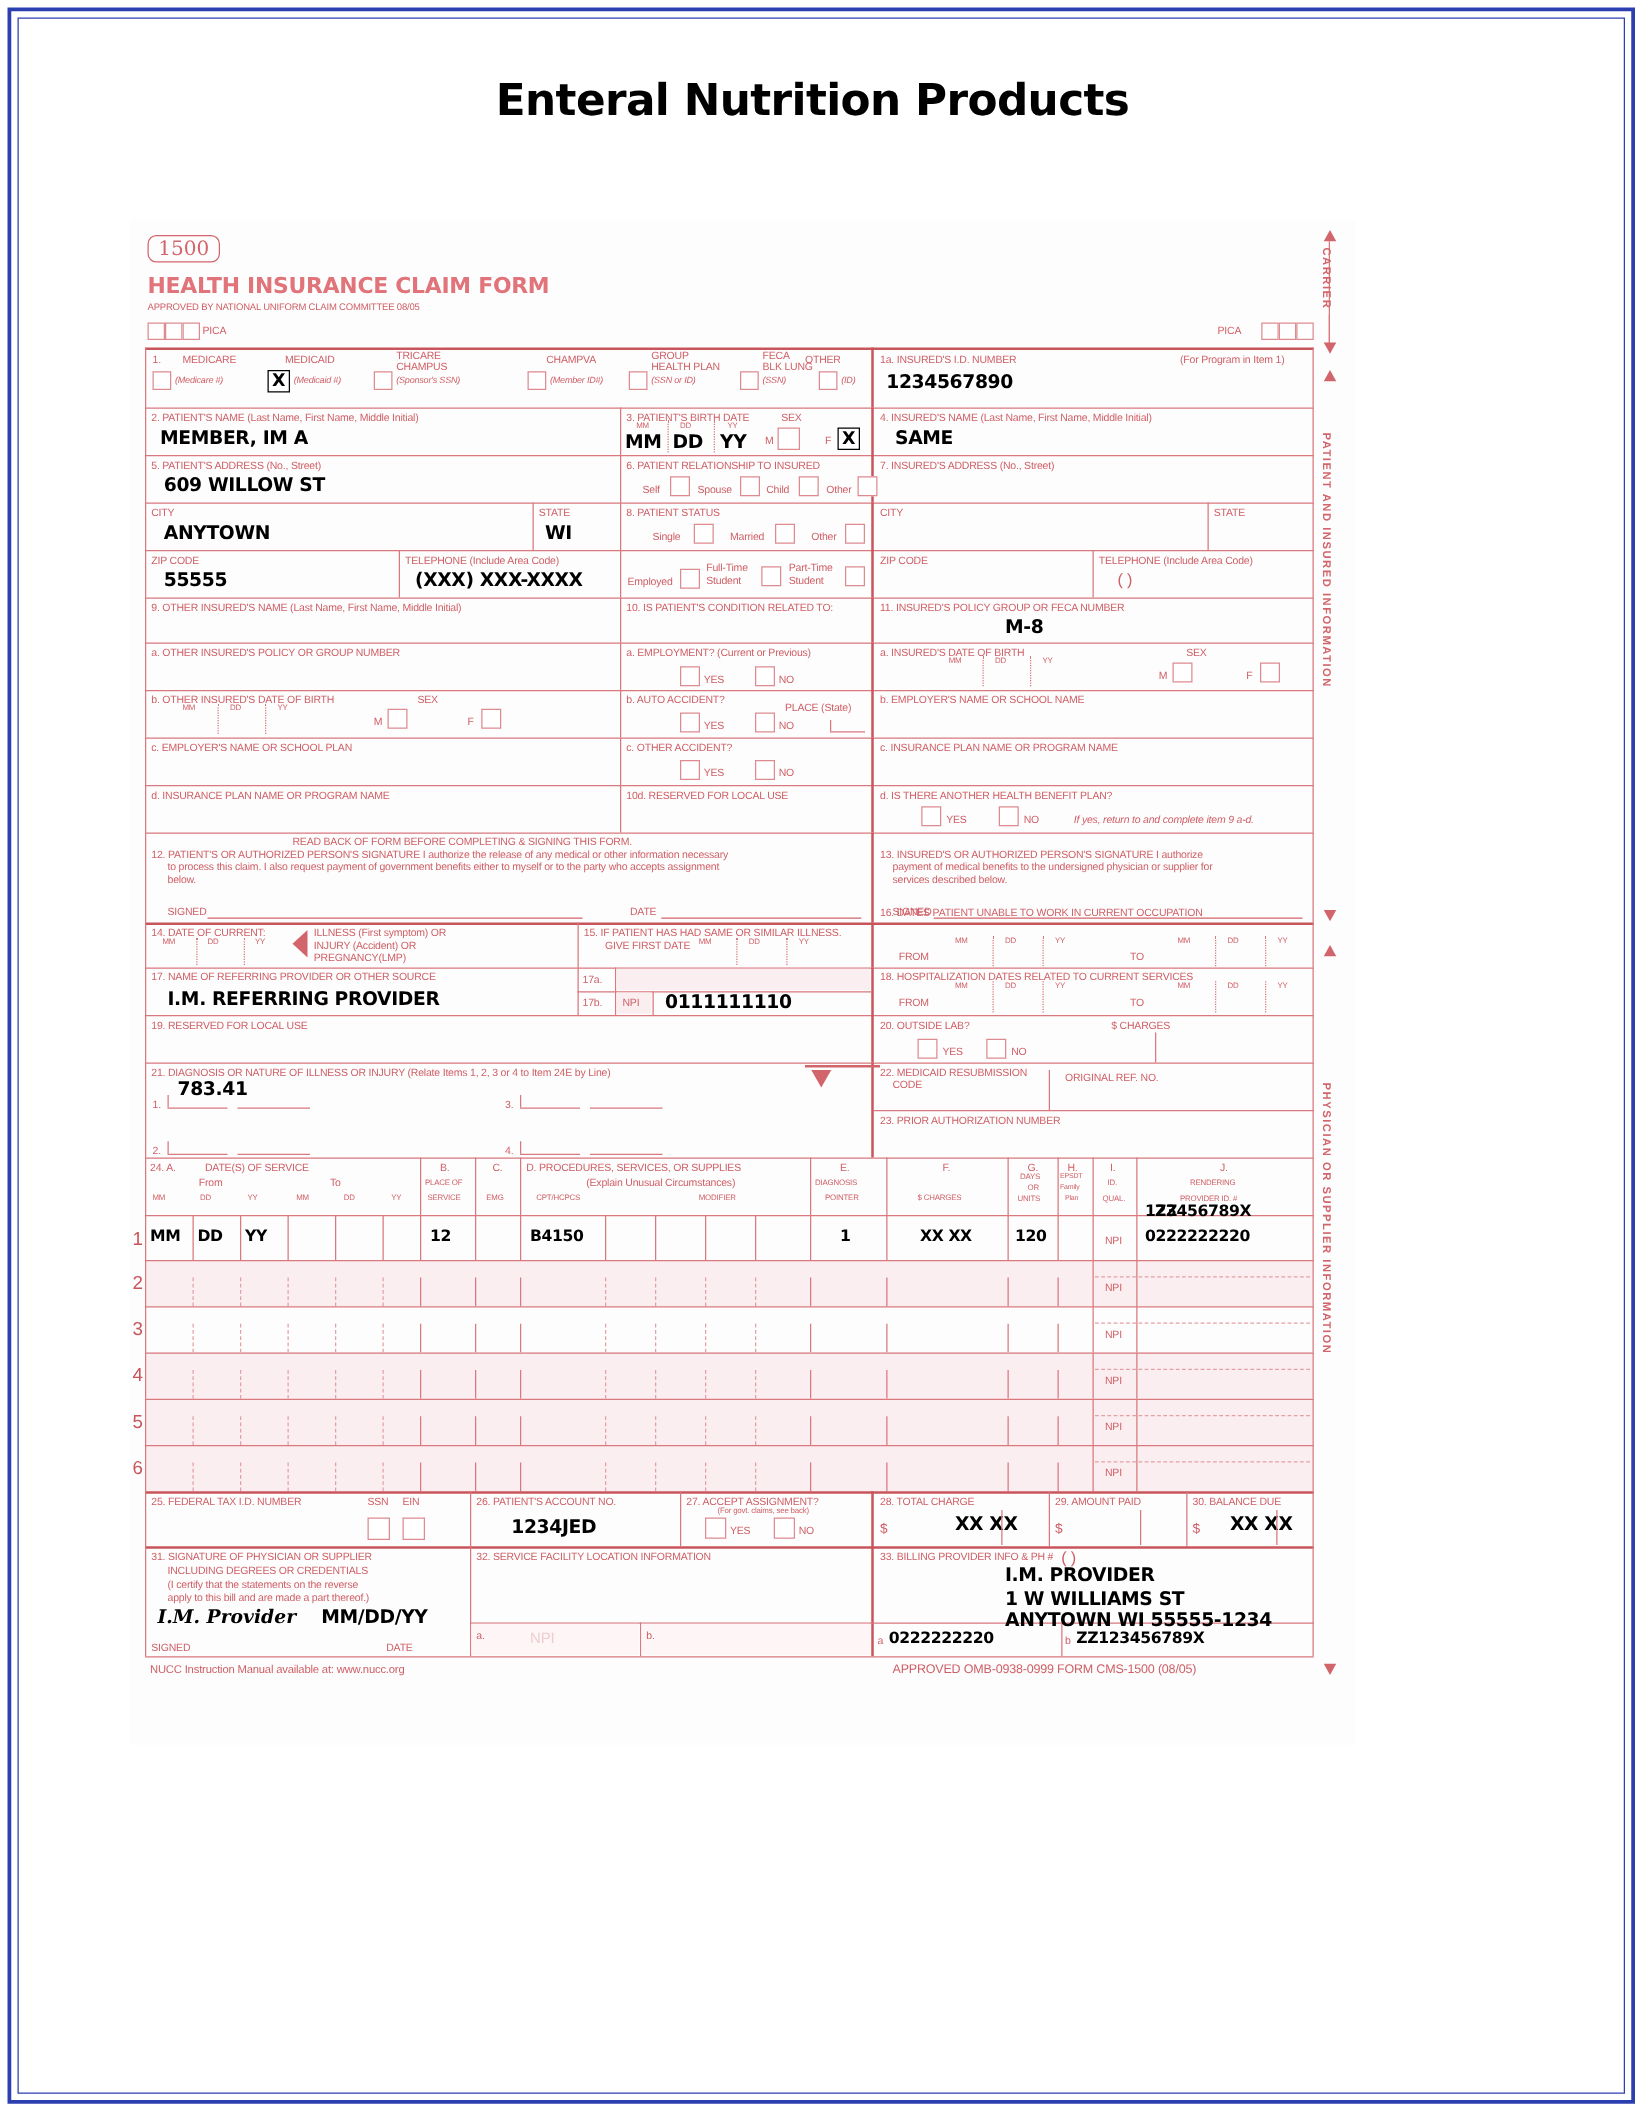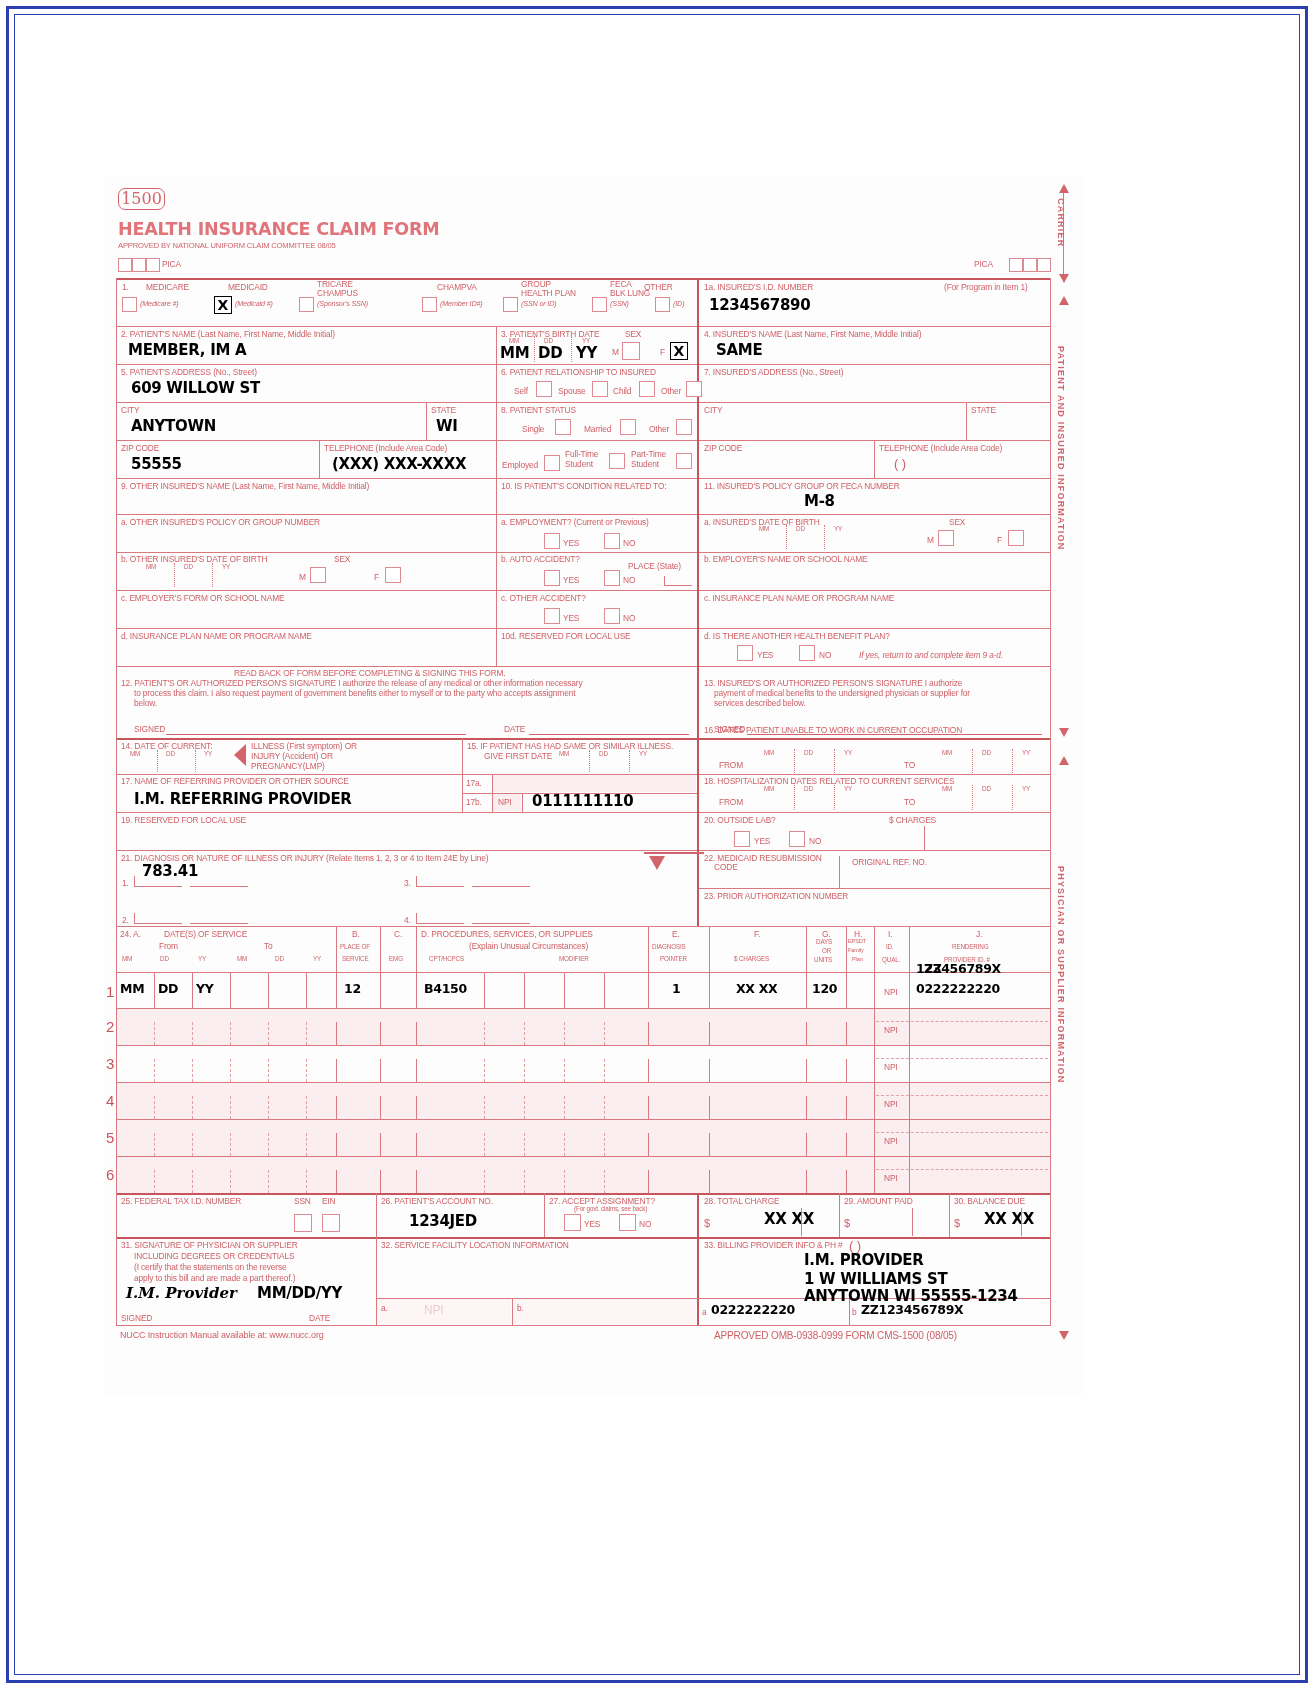--- a/index.html
+++ b/index.html
@@ -127,25 +127,26 @@
 </style>
 </head>
 <body>
 
 <div id="page">
   <div class="border-outer"></div>
   <div class="border-inner"></div>
   <div class="paper"></div>
 
   <div class="title">
+    <div>Enteral Nutrition Products</div>
   </div>
 
   <div class="form">
 
-    <div class="boxnum" style="left:14px; top:12px; width:47px; height:22px; font-size:16px; line-height:20px;">1500</div>
+    <div class="boxnum" style="left:14px; top:12px; width:58px; height:22px; font-size:16px; line-height:20px;">1500</div>
     <div class="hicf" style="left:14px; top:44px; font-size:17.5px;">HEALTH INSURANCE CLAIM FORM</div>
     <div class="lbl" style="position:absolute; left:14px; top:66px; font-size:7.6px;">APPROVED BY NATIONAL UNIFORM CLAIM COMMITTEE 08/05</div>
 
     <div class="bx" style="left:14px; top:82px; width:14px; height:14px;"></div>
     <div class="bx" style="left:28px; top:82px; width:14px; height:14px;"></div>
     <div class="bx" style="left:42px; top:82px; width:14px; height:14px;"></div>
     <div class="lbl" style="position:absolute;left:58px; top:84px; font-size:8.4px;">PICA</div>
     <div class="bx" style="left:905px; top:82px; width:14px; height:14px;"></div>
     <div class="bx" style="left:919px; top:82px; width:14px; height:14px;"></div>
     <div class="bx" style="left:933px; top:82px; width:14px; height:14px;"></div>
@@ -373,21 +374,21 @@
     <div class="vline" style="left:560px; top:400px; height:9px;"></div>
 
     <div class="lbl" style="position:absolute;left:600px; top:379px;">b. EMPLOYER'S NAME OR SCHOOL NAME</div>
 
     <div class="hline" style="left:12px; top:414px; width:935px;"></div>
     <div class="vline" style="left:12px; top:414px; height:38px;"></div>
     <div class="vline" style="left:392px; top:414px; height:38px;"></div>
     <div class="vline" style="left:593px; top:414px; height:38px; background:#c8545c; width:2px;"></div>
     <div class="vline" style="left:946px; top:414px; height:38px;"></div>
 
-    <div class="lbl" style="position:absolute;left:17px; top:418px;">c. EMPLOYER'S FORM OR SCHOOL NAME</div>
+    <div class="lbl" style="position:absolute;left:17px; top:418px;">c. EMPLOYER'S NAME OR SCHOOL PLAN</div>
     <div class="lbl" style="position:absolute;left:397px; top:418px;">c. OTHER ACCIDENT?</div>
     <div class="bx" style="left:440px; top:432px; width:16px; height:16px;"></div>
     <div class="lbl" style="position:absolute;left:459px; top:438px;">YES</div>
     <div class="bx" style="left:500px; top:432px; width:16px; height:16px;"></div>
     <div class="lbl" style="position:absolute;left:519px; top:438px;">NO</div>
     <div class="lbl" style="position:absolute;left:600px; top:418px;">c. INSURANCE PLAN NAME OR PROGRAM NAME</div>
 
     <div class="hline" style="left:12px; top:452px; width:935px;"></div>
     <div class="vline" style="left:12px; top:452px; height:38px;"></div>
     <div class="vline" style="left:392px; top:452px; height:38px;"></div>

